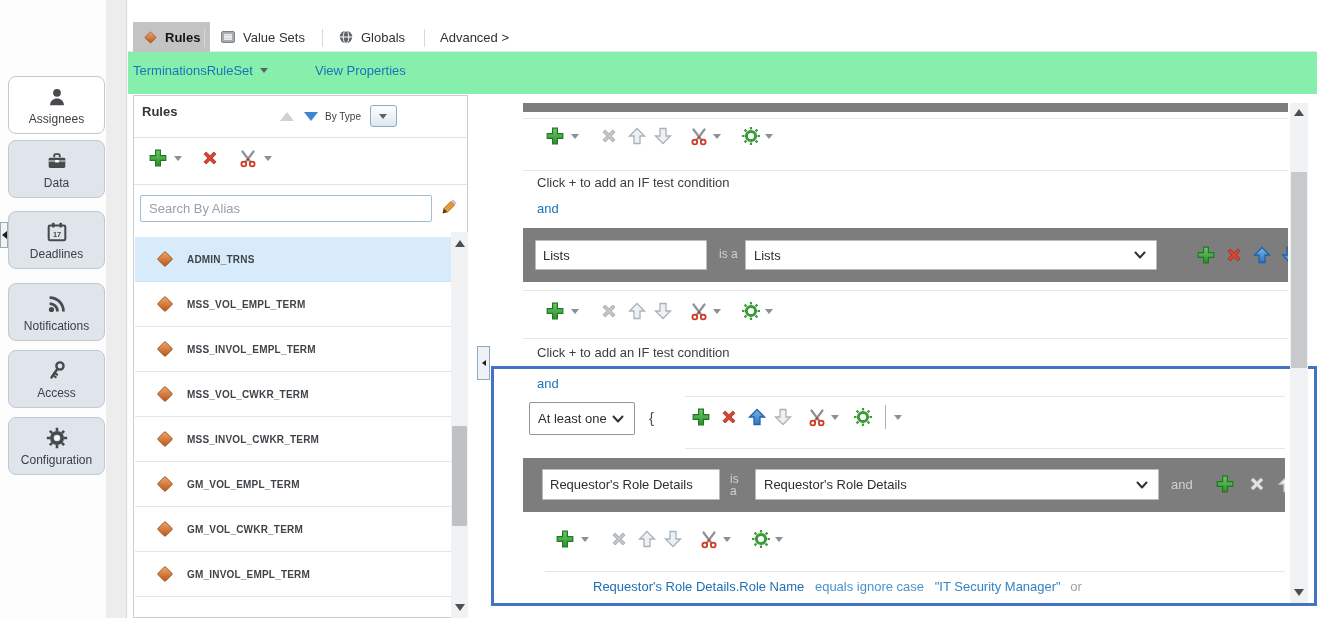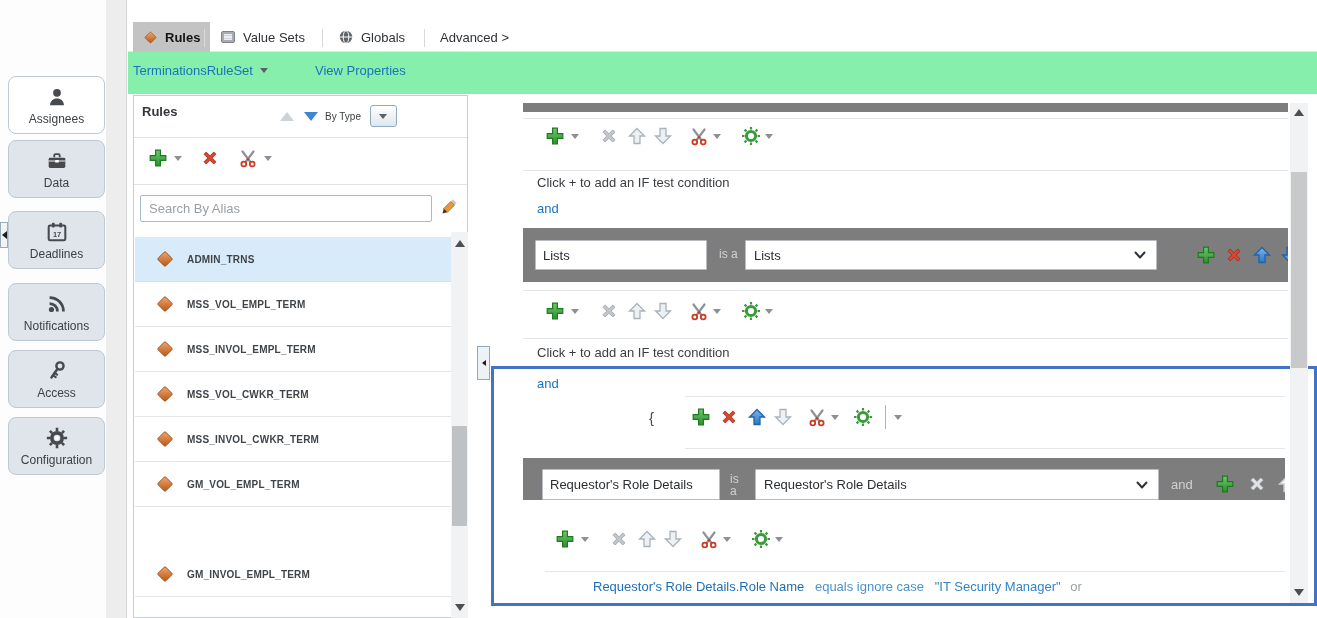--- a/index.html
+++ b/index.html
@@ -346,20 +346,26 @@
           <use href="#sy-diamond"></use>
         </svg>
       <span class="rname">MSS_INVOL_CWKR_TERM</span>
     </div>
     <div class="abs rrow" style="top:230px">
       <svg width="20" height="20">
           <use href="#sy-diamond"></use>
         </svg>
       <span class="rname">GM_VOL_EMPL_TERM</span>
     </div>
+    <div class="abs rrow" style="top:275px">
+      <svg width="20" height="20">
+          <use href="#sy-diamond"></use>
+        </svg>
+      <span class="rname">GM_VOL_CWKR_TERM</span>
+    </div>
     <div class="abs rrow" style="top:320px">
       <svg width="20" height="20">
           <use href="#sy-diamond"></use>
         </svg>
       <span class="rname">GM_INVOL_EMPL_TERM</span>
     </div>
   </div>
 
   <div class="abs lsb">
     <div class="abs sb-btn" style="top:4px">
@@ -455,20 +461,26 @@
         <use href="#sy-gear-green"></use>
       </svg>
     <span class="caret mL4"></span>
   </div>
   <div class="abs eline" style="left:32px;top:243px;width:765px"></div>
 
   <span class="abs hint" style="left:46px;top:250px">Click + to add an IF test condition</span>
 
   <span class="abs link" style="left:46px;top:281px">and</span>
 
+  <div class="abs qsel" style="left:38px;top:307px;width:106px;height:33px">
+    <span>At least one</span>
+    <svg width="16" height="16">
+        <use href="#sy-chevron"></use>
+      </svg>
+  </div>
   <span class="abs brace" style="left:158px;top:314px">{</span>
 
   <div class="abs eline" style="left:194px;top:301px;width:600px"></div>
   <div class="abs tb" style="left:200px;top:309px">
     <svg width="20" height="20">
         <use href="#sy-plus"></use>
       </svg>
     <svg width="20" height="20" class="mL8">
         <use href="#sy-x-red"></use>
       </svg>
@@ -483,21 +495,21 @@
       </svg>
     <span class="caret mL4"></span>
     <svg width="20" height="20" class="mL14">
         <use href="#sy-gear-green"></use>
       </svg>
     <span class="vr mL12"></span>
     <span class="caret mL8"></span>
   </div>
   <div class="abs eline" style="left:194px;top:353px;width:600px"></div>
 
-  <div class="abs cond-row" style="left:32px;top:363px;width:762px;height:42px">
+  <div class="abs cond-row" style="left:32px;top:363px;width:762px;height:54px">
     <input class="abs crow-input" style="left: 19px; top: 11px; width: 178px; height: 31px;" value="Requestor's Role Details">
     <span class="abs isa" style="left:207px;top:15px;width:13px;display:inline-block">is a</span>
     <div class="abs csel" style="left:232px;top:11px;width:404px;height:31px">
       <span>Requestor's Role Details</span>
       <svg width="16" height="16">
           <use href="#sy-chevron"></use>
         </svg>
     </div>
     <span class="abs gray-and" style="left:648px;top:19px">and</span>
     <svg class="abs" style="left:692px;top:16px" width="20" height="20">

